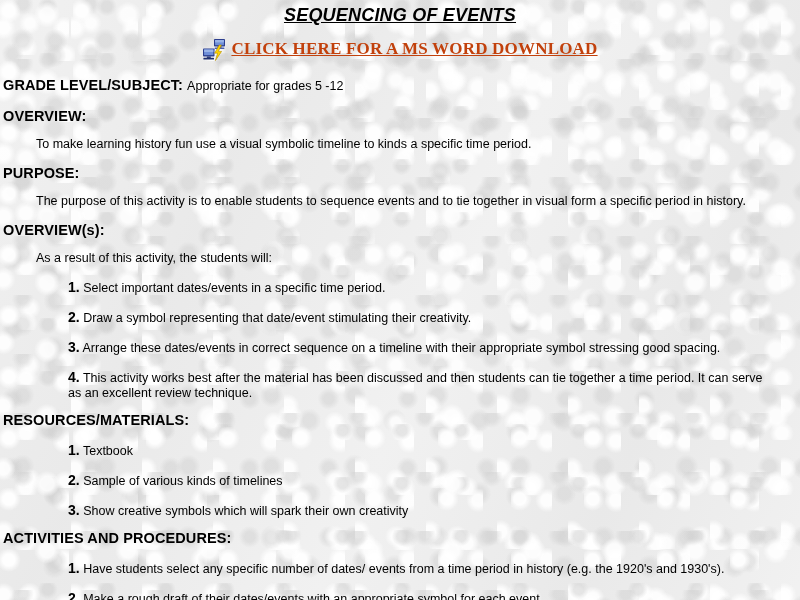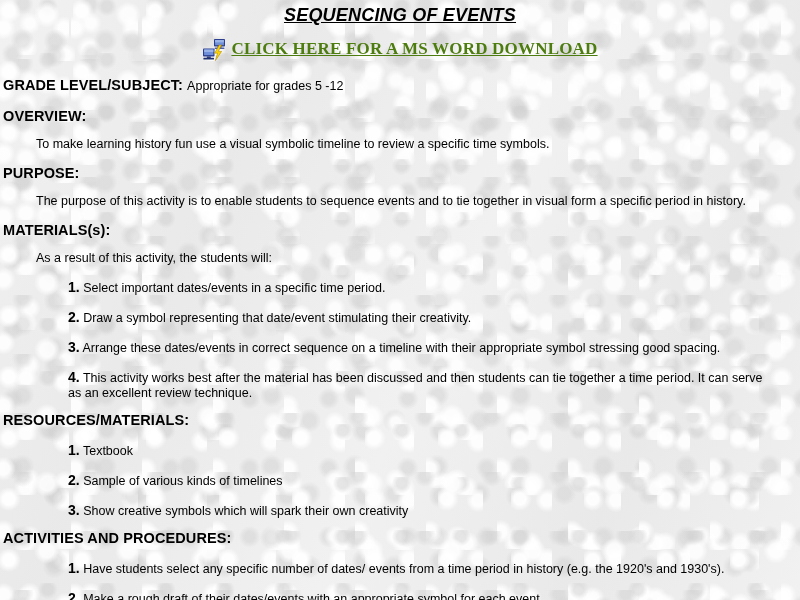--- a/index.html
+++ b/index.html
@@ -75,21 +75,21 @@
     width: 26px;
     height: 24px;
     flex: 0 0 auto;
     position: relative;
     top: 1px;
   }
   .download-link {
     font-family: "Liberation Serif", serif;
     font-weight: bold;
     font-size: 17px;
-    color: #4d7c0f;
+    color: #c2410c;
     text-decoration: underline;
     letter-spacing: 0.2px;
     cursor: pointer;
     white-space: nowrap;
   }
   .heading {
     font-weight: bold;
     font-size: 14.5px;
     margin: 0;
     padding: 0 0 0 3px;
@@ -170,31 +170,31 @@
 
   <div class="heading-inline">
     <span class="hk">GRADE LEVEL/SUBJECT:</span>
     <span class="hv">Appropriate for grades 5 -12</span>
   </div>
 
   <div class="sp-13"></div>
 
   <div class="heading">OVERVIEW:</div>
   <div class="sp-12"></div>
-  <div class="para">To make learning history fun use a visual symbolic timeline to review a specific time symbols.</div>
+  <div class="para">To make learning history fun use a visual symbolic timeline to kinds a specific time period.</div>
 
   <div class="sp-13"></div>
 
   <div class="heading">PURPOSE:</div>
   <div class="sp-12"></div>
   <div class="para">The purpose of this activity is to enable students to sequence events and to tie together in visual form a specific period in history.</div>
 
   <div class="sp-13"></div>
 
-  <div class="heading">MATERIALS(s):</div>
+  <div class="heading">OVERVIEW(s):</div>
   <div class="sp-12"></div>
   <div class="para">As a result of this activity, the students will:</div>
   <div class="sp-14"></div>
   <div class="li">
     <span class="num">1.</span>
     <span>Select important dates/events in a specific time period.</span>
   </div>
   <div class="sp-14"></div>
   <div class="li">
     <span class="num">2.</span>

